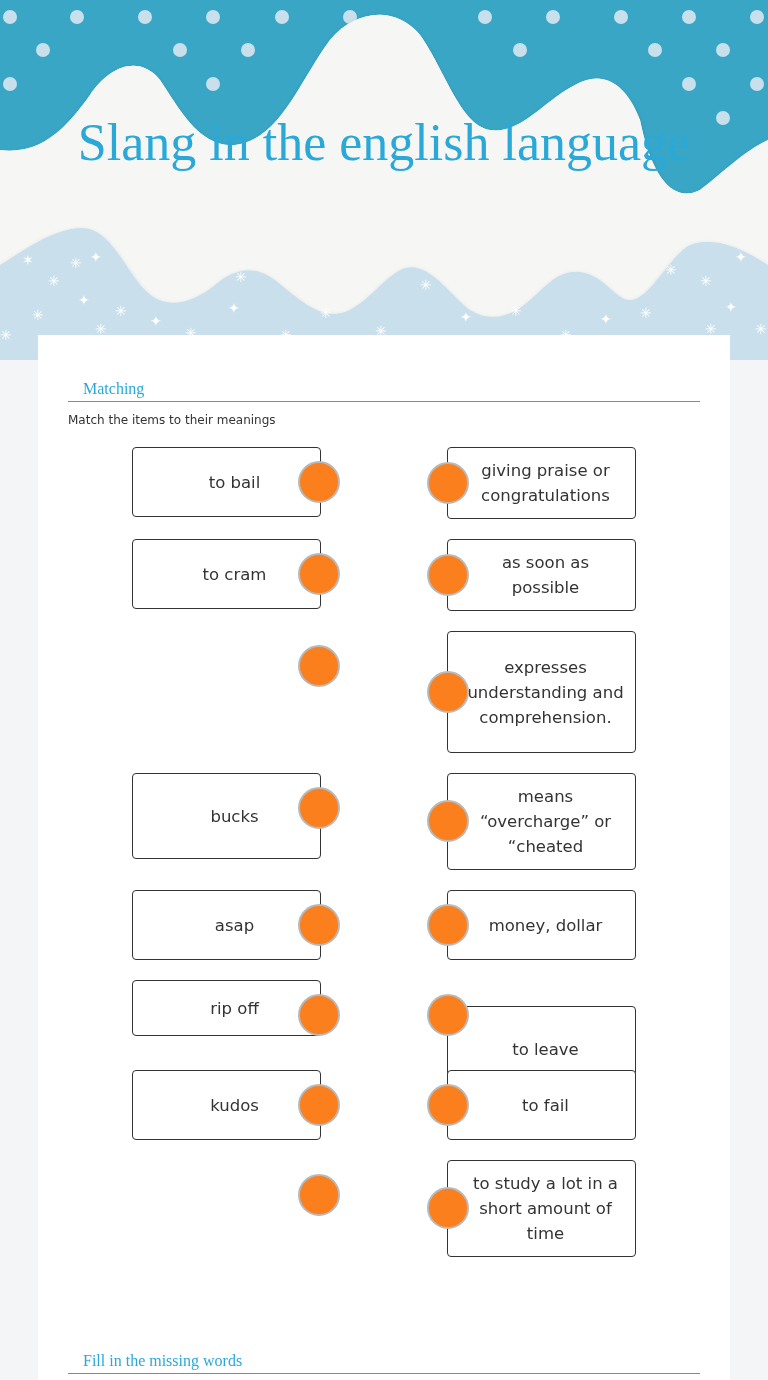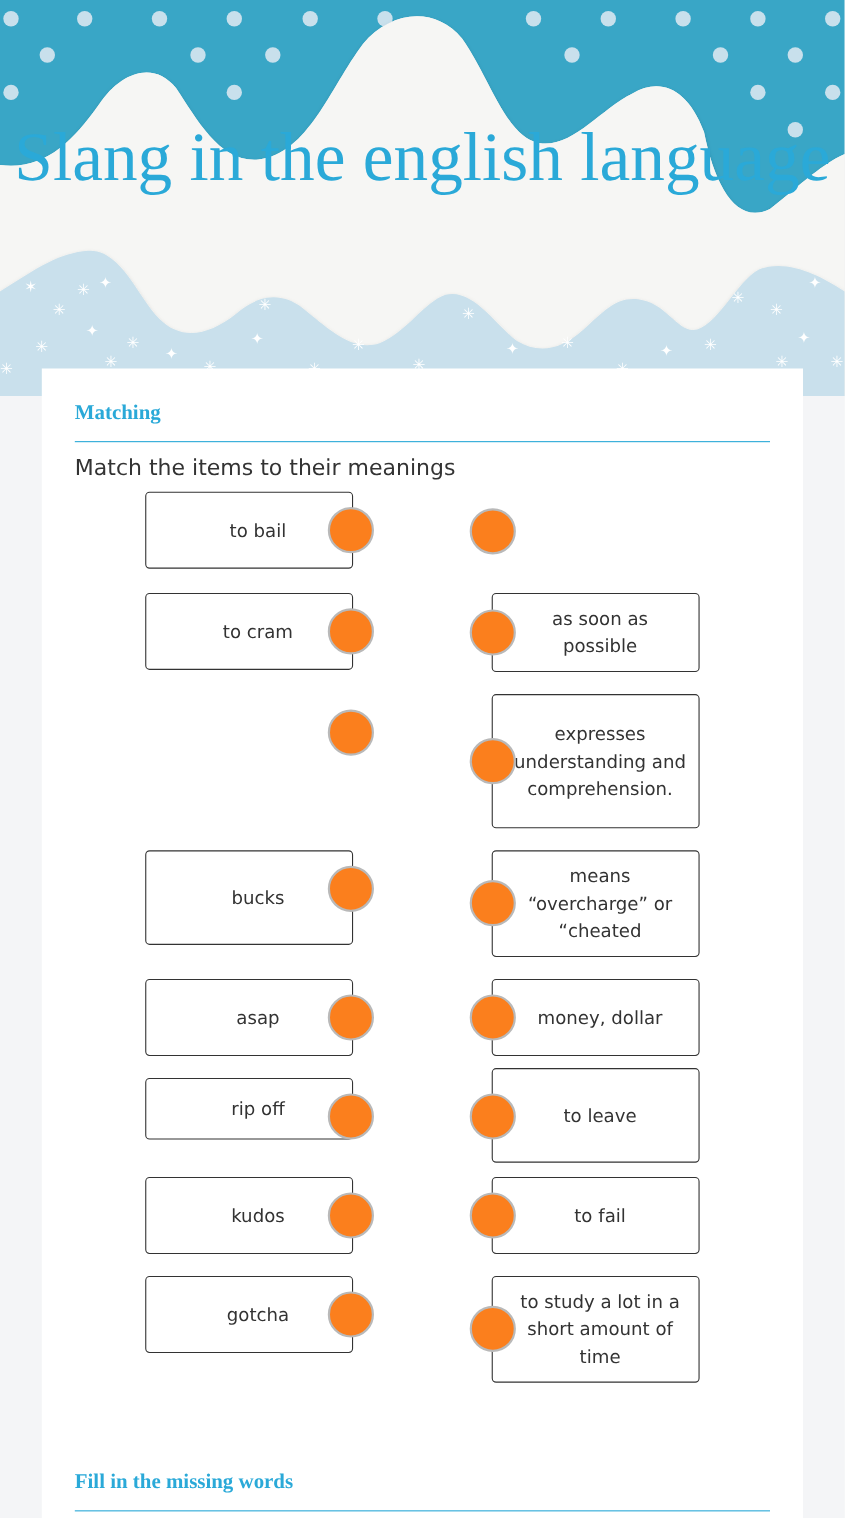--- a/index.html
+++ b/index.html
@@ -11,39 +11,39 @@
     }
     .header {
       position: absolute; left: 0; top: 0; width: 768px; height: 360px;
       overflow: hidden; background: #f6f6f4;
     }
     .header svg.bg { position: absolute; left: 0; top: 0; }
     .title {
       position: absolute; left: 0; top: 108px; width: 768px;
       text-align: center; color: #2aa9d8;
       font-family: "Liberation Serif", serif;
-      font-size: 63px; line-height: 70px; font-weight: normal;
+      font-size: 52px; line-height: 70px; font-weight: normal;
       margin: 0;
     }
     .card {
       position: absolute; left: 38px; top: 335px; width: 692px; height: 1100px;
       background: #ffffff;
     }
     .section-title {
       position: absolute; left: 30px;
       font-family: "Liberation Serif", serif;
-      color: #2aa9d8; font-size: 19px; font-weight: bold; margin: 0;
+      color: #2aa9d8; font-size: 16px; font-weight: normal; margin: 15px;
     }
     .section-rule {
       position: absolute; left: 30px; width: 632px; height: 1px;
       background: #2aa9d8;
     }
     .instructions {
       position: absolute; left: 30px; top: 78px;
-      font-size: 20px; color: #333; font-family: "DejaVu Sans", sans-serif;
+      font-size: 12px; color: #333; font-family: "DejaVu Sans", sans-serif;
     }
     .match-box {
       position: absolute; box-sizing: border-box;
       border: 1px solid #333; border-radius: 4px; background: #fff;
       display: flex; align-items: center; justify-content: center;
       text-align: center; font-size: 16.5px; line-height: 25px; color: #333; padding-left: 16px;
     }
     .match-box.left { left: 94px; width: 189px; }
     .match-box.right { left: 409px; width: 189px; padding: 0 10px 0 18px; }
     .dot {
@@ -128,20 +128,23 @@
 
 <div class="card">
   <h2 class="section-title" style="top:30px;">Matching</h2>
   <div class="section-rule" style="top:66px;"></div>
   <div class="instructions">Match the items to their meanings</div>
 
   <div class="match-box left" style="top:112px;height:70px;">
       <span>to bail</span>
     </div>
   <div class="dot" style="left:260px;top:126px;"></div>
+  <div class="match-box right" style="top:112px;height:72px;">
+      <span>giving praise or congratulations</span>
+    </div>
   <div class="dot" style="left:389px;top:127px;"></div>
 
   <div class="match-box left" style="top:204px;height:70px;">
       <span>to cram</span>
     </div>
   <div class="dot" style="left:260px;top:218px;"></div>
   <div class="match-box right" style="top:204px;height:72px;">
       <span>as soon as possible</span>
     </div>
   <div class="dot" style="left:389px;top:219px;"></div>
@@ -167,37 +170,34 @@
   <div class="dot" style="left:260px;top:569px;"></div>
   <div class="match-box right" style="top:555px;height:70px;">
       <span>money, dollar</span>
     </div>
   <div class="dot" style="left:389px;top:569px;"></div>
 
   <div class="match-box left" style="top:645px;height:56px;">
       <span>rip off</span>
     </div>
   <div class="dot" style="left:260px;top:659px;"></div>
-  <div class="match-box right" style="top:636px;height:86px;text-align:center;">
+  <div class="match-box right" style="top:671px;height:86px;text-align:center;">
       <span>to leave</span>
     </div>
   <div class="dot" style="left:389px;top:659px;"></div>
 
   <div class="match-box left" style="top:735px;height:70px;">
       <span>kudos</span>
     </div>
   <div class="dot" style="left:260px;top:749px;"></div>
   <div class="match-box right" style="top:735px;height:70px;">
       <span>to fail</span>
     </div>
   <div class="dot" style="left:389px;top:749px;"></div>
 
-  <div class="match-box left" style="top:825px;height:70px;">
-      <span>gotcha</span>
-    </div>
   <div class="dot" style="left:260px;top:839px;"></div>
   <div class="match-box right" style="top:825px;height:97px;">
       <span>to study a lot in a short amount of time</span>
     </div>
   <div class="dot" style="left:389px;top:852px;"></div>
 
   <h2 class="section-title" style="top:1002px;">Fill in the missing words</h2>
   <div class="section-rule" style="top:1038px;"></div>
 </div>
 

